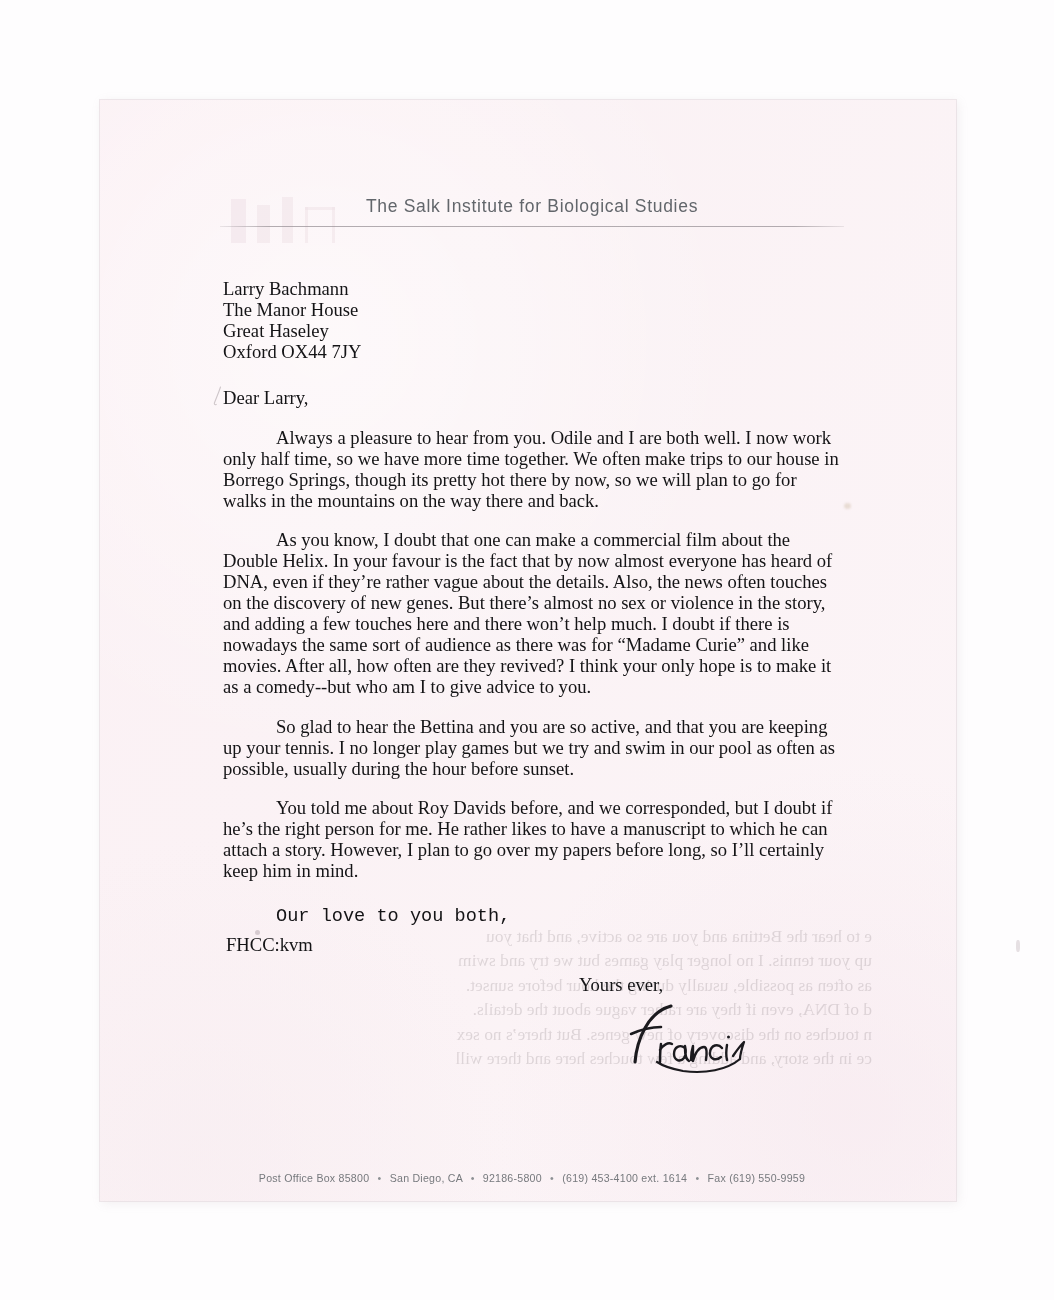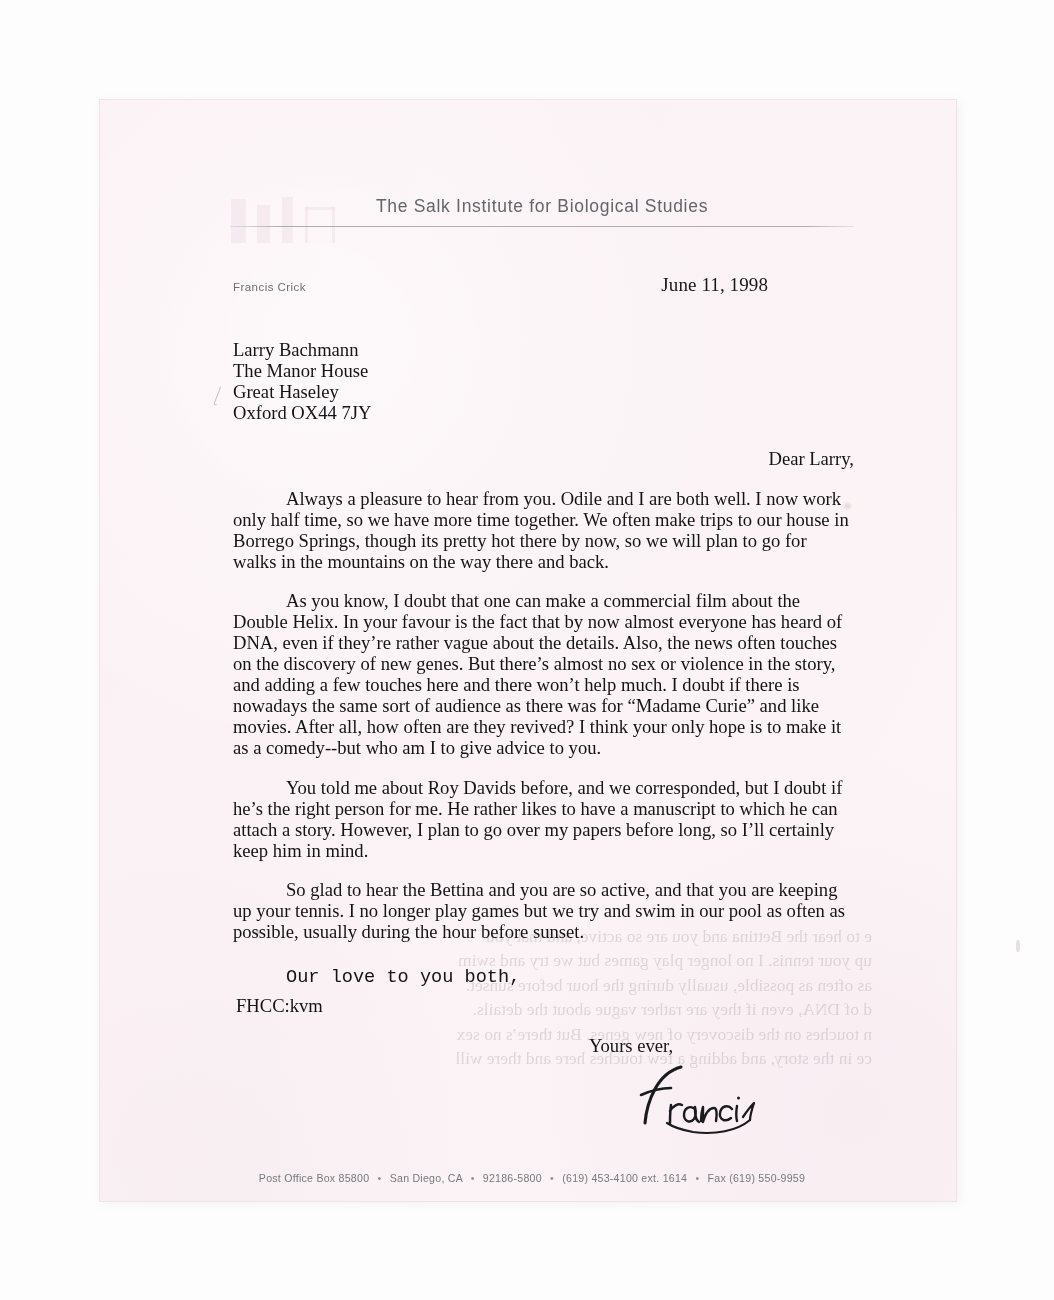--- a/index.html
+++ b/index.html
@@ -44,21 +44,21 @@
     background:
       radial-gradient(ellipse 70% 55% at 26% 22%, rgba(255,255,255,0.55) 0%, rgba(255,255,255,0) 70%),
       radial-gradient(ellipse 60% 45% at 88% 92%, rgba(246,232,238,0.60) 0%, rgba(246,232,238,0) 70%),
       radial-gradient(ellipse 50% 40% at 12% 96%, rgba(247,236,240,0.55) 0%, rgba(247,236,240,0) 72%);
     pointer-events: none;
   }
 
   
   #content {
     position: absolute;
-    left: 130px;
+    left: 120px;
     top: 96px;
     width: 624px;
   }
 
   
   #logo-watermark {
     position: absolute;
     left: 127px;
     top: 95px;
     width: 118px;
@@ -123,21 +123,21 @@
 
   
   #letter-body {
     margin-top: 43px;
     padding-left: 3px;
     font-size: 18.6px;
     line-height: 21px;
     color: #141416;
   }
   #recipient-address { white-space: pre-line; }
-  #salutation { margin-top: 25px; text-align: right; }
+  #salutation { margin-top: 25px; }
 
   .letter-paragraph {
     text-indent: 53px;
     text-align: left;
   }
 
   #closing-line {
     margin-top: 25px;
     text-indent: 53px;
     font-family: Liberation Mono, monospace;
@@ -264,38 +264,34 @@
 n touches on the discovery of new genes.  But there’s no sex
 ce in the story, and adding a few touches here and there will</div>
 
   <div id="content">
 
     <div id="letterhead">
       <div id="institute-name">The Salk Institute for Biological Studies</div>
       <div id="header-rule"></div>
     </div>
 
-    <div id="meta-row">
-      <div id="sender-name">Francis Crick</div>
-      <div id="letter-date">June 11, 1998</div>
-    </div>
 
     <div id="letter-body">
 
       <div id="recipient-address">Larry Bachmann
 The Manor House
 Great Haseley
 Oxford  OX44  7JY</div>
 
       <div id="salutation">Dear Larry,</div>
 
       <p class="letter-paragraph">Always a pleasure to hear from you.  Odile and I are both well.  I now work only half time, so we have more time together.  We often make trips to our house in Borrego Springs, though its pretty hot there by now, so we will plan to go for walks in the mountains on the way there and back.</p>
       <p class="letter-paragraph">As you know, I doubt that one can make a commercial film about the Double Helix.  In your favour is the fact that by now almost everyone has heard of DNA, even if they’re rather vague about the details.  Also, the news often touches on the discovery of new genes.  But there’s almost no sex or violence in the story, and adding a few touches here and there won’t help much.  I doubt if there is nowadays the same sort of audience as there was for “Madame Curie” and like movies.  After all, how often are they revived?  I think your only hope is to make it as a comedy--but who am I to give advice to you.</p>
+      <p class="letter-paragraph">So glad to hear the Bettina and you are so active, and that you are keeping up your tennis.  I no longer play games but we try and swim in our pool as often as possible, usually during the hour before sunset.</p>
       <p class="letter-paragraph">You told me about Roy Davids before, and we corresponded, but I doubt if he’s the right person for me.  He rather likes to have a manuscript to which he can attach a story.  However, I plan to go over my papers before long, so I’ll certainly keep him in mind.</p>
-      <p class="letter-paragraph">So glad to hear the Bettina and you are so active, and that you are keeping up your tennis.  I no longer play games but we try and swim in our pool as often as possible, usually during the hour before sunset.</p>
 
       <div id="closing-line">Our love to you both,</div>
 
       <div id="typist-initials">FHCC:kvm</div>
 
       <div id="signature-block">
         <span id="valediction">Yours ever,</span>
 
         <div id="signature-mark" aria-label="Francis">
           <svg viewBox="0 0 130 78" width="130" height="78">

